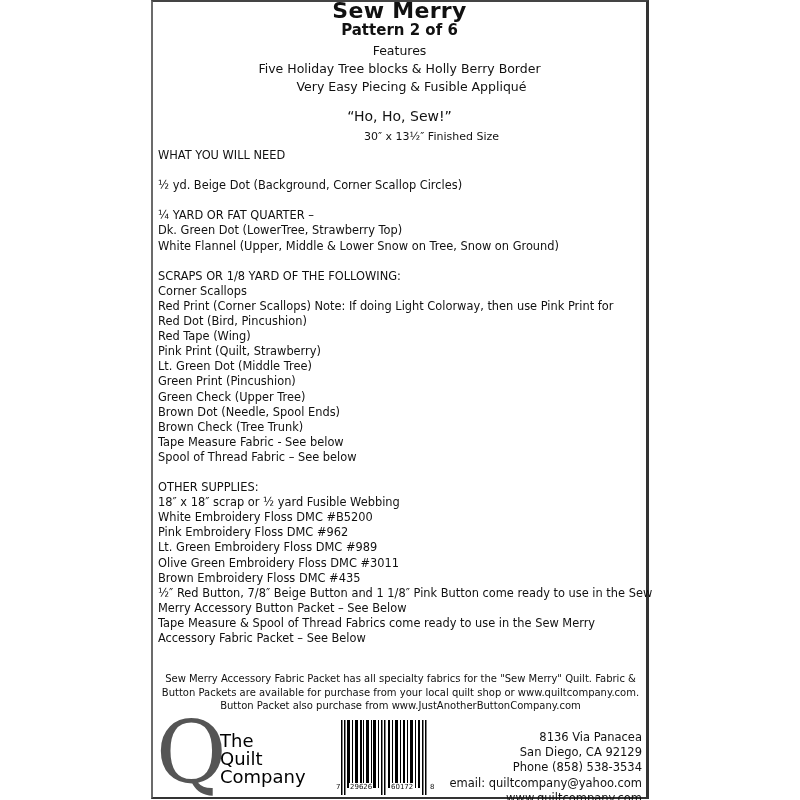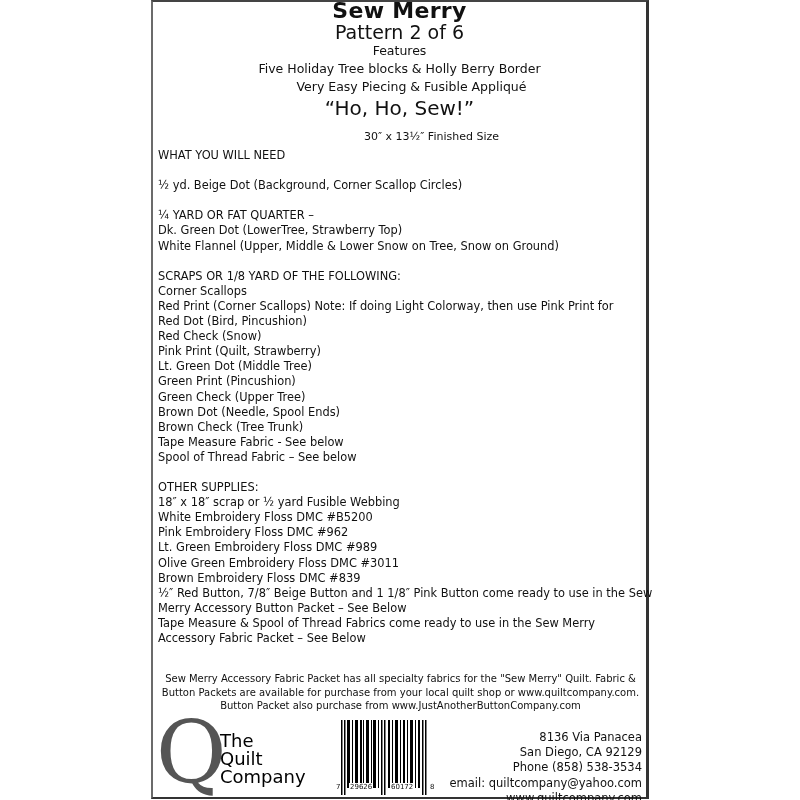--- a/index.html
+++ b/index.html
@@ -3,24 +3,24 @@
   <meta charset="utf-8">
   <style>
     html, body { margin: 0; padding: 0; background: #ffffff; }
     body { width: 800px; height: 800px; position: relative; overflow: hidden;
            font-family: "DejaVu Sans", sans-serif; color: #111; }
     .card { position: absolute; left: 151px; top: 0; width: 493px; height: 795px;
             border-left: 2px solid #6b6b6b; border-top: 2px solid #444; border-right: 3px solid #333;
             border-bottom: 2px solid #333; background: #fff; }
     .center { position: absolute; left: 0; width: 100%; text-align: center; white-space: nowrap; }
     .title { top: -4px; font-size: 22px; font-weight: bold; letter-spacing: 0.3px; }
-    .subtitle { top: 19px; font-size: 19px; }
+    .subtitle { top: 19px; font-size: 15px; font-weight: bold; }
     .features { top: 40px; font-size: 12.5px; }
     .features-line { font-size: 12.5px; }
-    .ho { top: 94px; font-size: 20px; }
+    .ho { top: 106px; font-size: 14px; }
     .size { top: 128px; font-size: 11px; margin-left: 32px; }
     .body-text { position: absolute; left: 5px; top: 146px; width: 490px; font-size: 11.4px; line-height: 15.1px; white-space: nowrap; }
     .body-text .line { height: 15.1px; }
     .body-text .gap { height: 15.1px; }
     .footer-note { position: absolute; left: -20px; top: 670px; width: 535px; text-align: center; font-size: 10px; line-height: 13.5px; white-space: nowrap; }
     .logo { position: absolute; left: 3px; top: 715px; width: 150px; height: 80px; }
     .logo-q { position: absolute; left: 0; top: -8px; font-family: "DejaVu Serif", serif; font-size: 86px; color: #555; line-height: 1; }
     .logo-text { position: absolute; left: 64px; top: 15px; font-size: 18px; line-height: 18px; color: #000000; }
     .barcode { position: absolute; left: 182px; top: 718px; width: 100px; height: 78px; }
     .barcode svg { display: block; }
@@ -49,37 +49,37 @@
     <div class="line">½ yd. Beige Dot (Background, Corner Scallop Circles)</div>
     <div class="gap"></div>
     <div class="line">¼ YARD OR FAT QUARTER –</div>
     <div class="line">Dk. Green Dot (LowerTree, Strawberry Top)</div>
     <div class="line">White Flannel (Upper, Middle &amp; Lower Snow on Tree, Snow on Ground)</div>
     <div class="gap"></div>
     <div class="line">SCRAPS OR 1/8 YARD OF THE FOLLOWING:</div>
     <div class="line">Corner Scallops</div>
     <div class="line">Red Print (Corner Scallops) Note: If doing Light Colorway, then use Pink Print for</div>
     <div class="line">Red Dot (Bird, Pincushion)</div>
-    <div class="line">Red Check (Snow)</div>
+    <div class="line">Red Tape (Wing)</div>
     <div class="line">Pink Print (Quilt, Strawberry)</div>
     <div class="line">Lt. Green Dot (Middle Tree)</div>
     <div class="line">Green Print (Pincushion)</div>
     <div class="line">Green Check (Upper Tree)</div>
     <div class="line">Brown Dot (Needle, Spool Ends)</div>
     <div class="line">Brown Check (Tree Trunk)</div>
     <div class="line">Tape Measure Fabric - See below</div>
     <div class="line">Spool of Thread Fabric – See below</div>
     <div class="gap"></div>
     <div class="line">OTHER SUPPLIES:</div>
     <div class="line">18″ x 18″ scrap or ½ yard Fusible Webbing</div>
     <div class="line">White Embroidery Floss DMC #B5200</div>
     <div class="line">Pink Embroidery Floss DMC #962</div>
     <div class="line">Lt. Green Embroidery Floss DMC #989</div>
     <div class="line">Olive Green Embroidery Floss DMC #3011</div>
-    <div class="line">Brown Embroidery Floss DMC #839</div>
+    <div class="line">Brown Embroidery Floss DMC #435</div>
     <div class="line">½″ Red Button, 7/8″ Beige Button and 1 1/8″ Pink Button come ready to use in the Sew</div>
     <div class="line">Merry Accessory Button Packet – See Below</div>
     <div class="line">Tape Measure &amp; Spool of Thread Fabrics come ready to use in the Sew Merry</div>
     <div class="line">Accessory Fabric Packet – See Below</div>
   </div>
 
   <div class="footer-note">
     <div>Sew Merry Accessory Fabric Packet has all specialty fabrics for the "Sew Merry" Quilt.  Fabric &amp;</div>
     <div>Button Packets are available for purchase from your local quilt shop or www.quiltcompany.com.</div>
     <div>Button Packet also purchase from www.JustAnotherButtonCompany.com</div>

